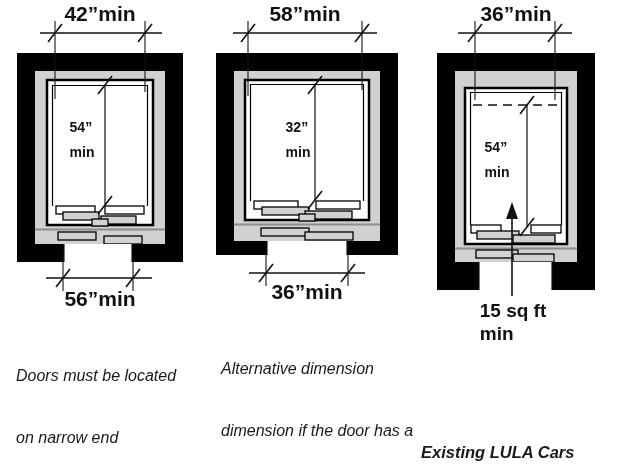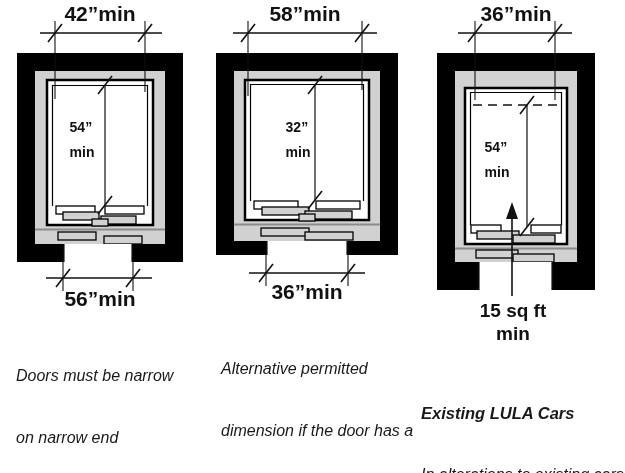--- a/index.html
+++ b/index.html
@@ -5,23 +5,23 @@
   html,body{margin:0;padding:0;}
   body{
     width:625px;height:473px;position:relative;background:#ffffff;
     font-family:"Liberation Sans", sans-serif;color:#111;overflow:hidden;
   }
   .stage{position:absolute;left:0;top:0;width:625px;height:473px;}
   svg.geom{position:absolute;left:0;top:0;}
   .lbl{position:absolute;white-space:pre;}
   .dim-big{font-size:21px;font-weight:bold;transform:translateX(-50%);letter-spacing:0px;}
   .dim-mid{font-size:14px;font-weight:bold;line-height:25px;transform:translateX(-50%);}
-  .dim-area{font-size:19px;font-weight:bold;line-height:23px;text-align:center;transform:translateX(-50%);}
+  .dim-area{font-size:19px;font-weight:bold;line-height:23px;text-align:left;transform:translateX(-50%);}
   .caption{font-size:16px;font-style:italic;line-height:20.5px;color:#1a1a1a;}
-  .caption .cap-title{font-weight:bold;font-size:16.5px;}
+  .caption .cap-title{font-weight:bold;font-size:16.5px;margin-top:39px;}
 </style>
 </head>
 <body>
 
 <div class="stage">
 
 <svg class="geom" width="625" height="473" viewBox="0 0 625 473">
 
   <g>
     <rect x="17" y="53" width="166" height="209" fill="#000"></rect>
@@ -155,26 +155,26 @@
   <div class="lbl dim-mid" style="left:82px;top:115px;"><div>54”</div><div>min</div></div>
   <div class="lbl dim-mid" style="left:298px;top:115px;"><div>32”</div><div>min</div></div>
   <div class="lbl dim-mid" style="left:497px;top:135px;"><div>54”</div><div>min</div></div>
 
   <div class="lbl dim-big" style="left:100px;top:287px;">56”min</div>
   <div class="lbl dim-big" style="left:307px;top:280px;">36”min</div>
 
   <div class="lbl dim-area" style="left:513px;top:299px;"><div>15 sq ft</div><div>min</div></div>
 
   <div class="lbl caption" style="left:16px;top:325px;width:200px;">
-    <div>Doors must be narrow</div>
+    <div>Doors must be located</div>
     <div>on narrow end</div>
   </div>
 
   <div class="lbl caption" style="left:221px;top:318px;width:205px;">
-    <div>Alternative permitted</div>
+    <div>Alternative dimension</div>
     <div>dimension if the door has a</div>
     
   </div>
 
   <div class="lbl caption" style="left:421px;top:362px;width:205px;">
     <div class="cap-title">Existing LULA Cars</div>
     <div>In alterations to existing cars,</div>
     
     
     

